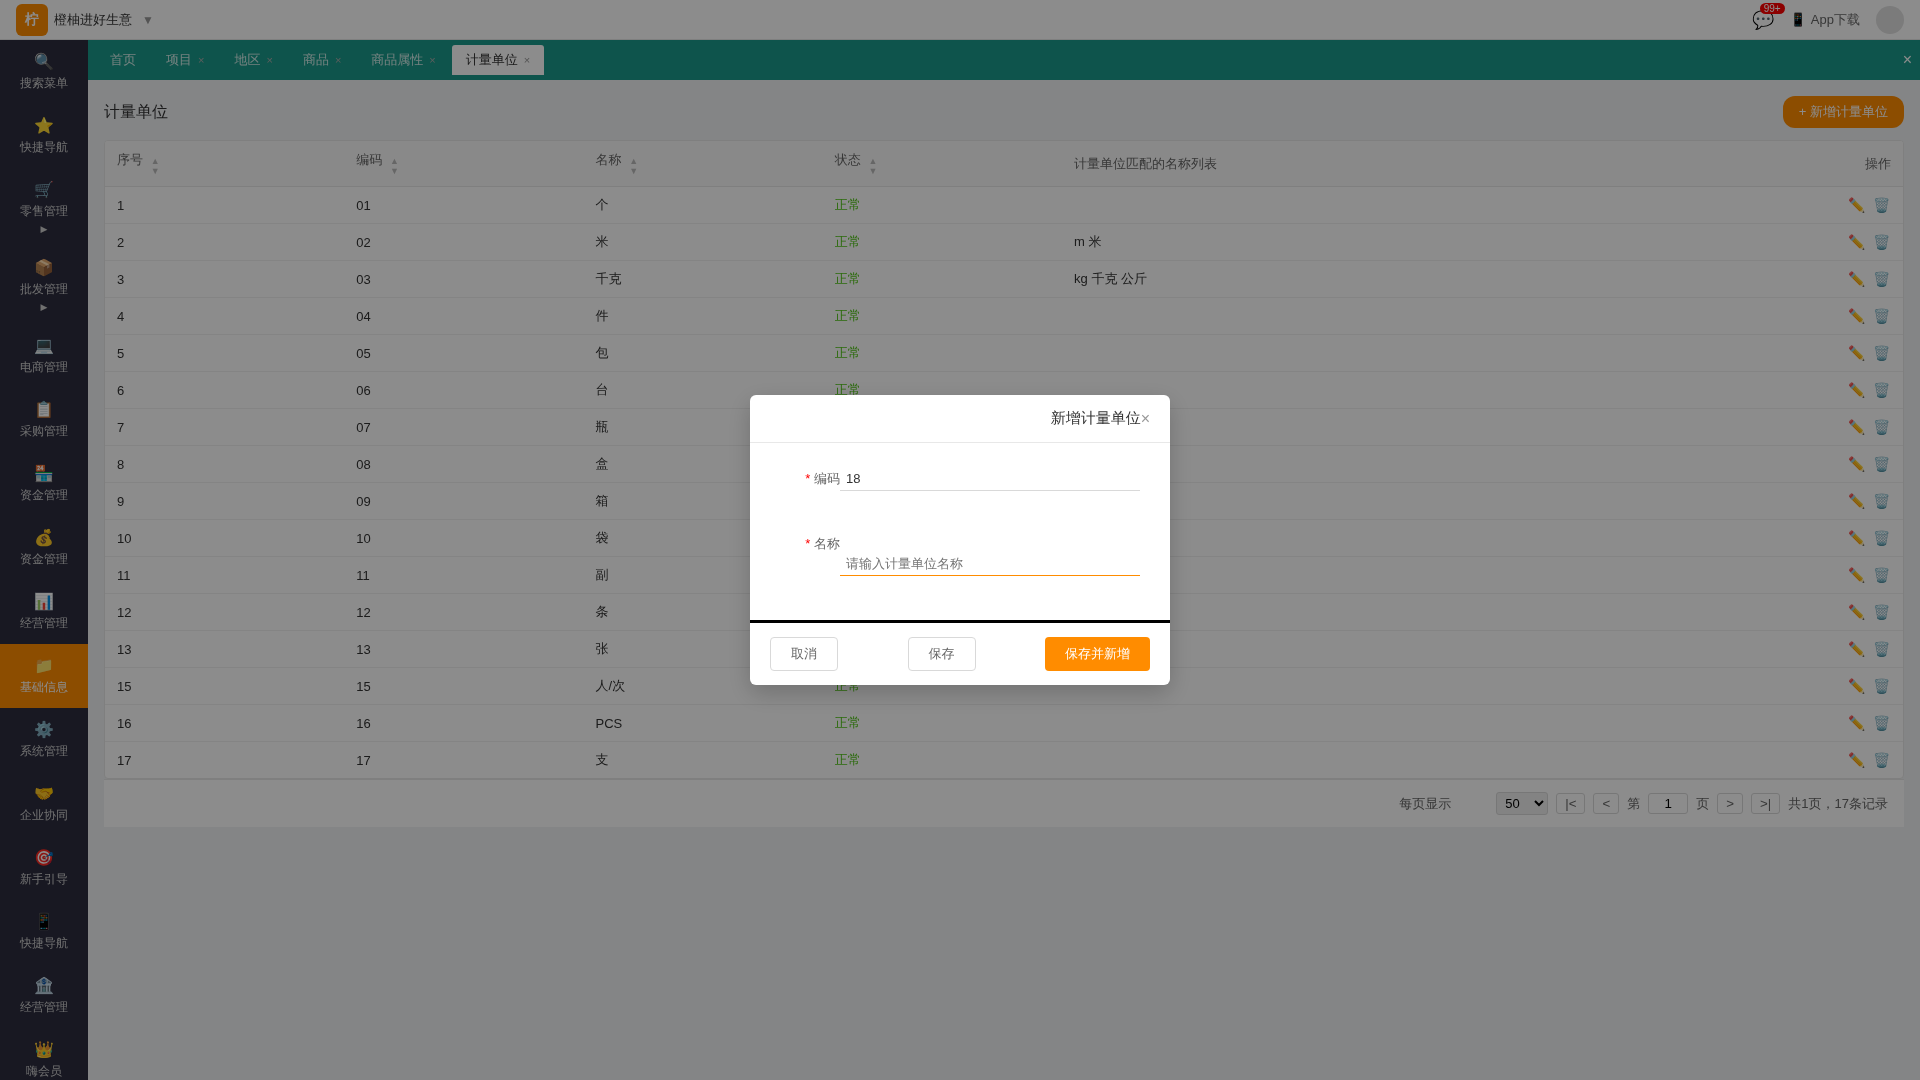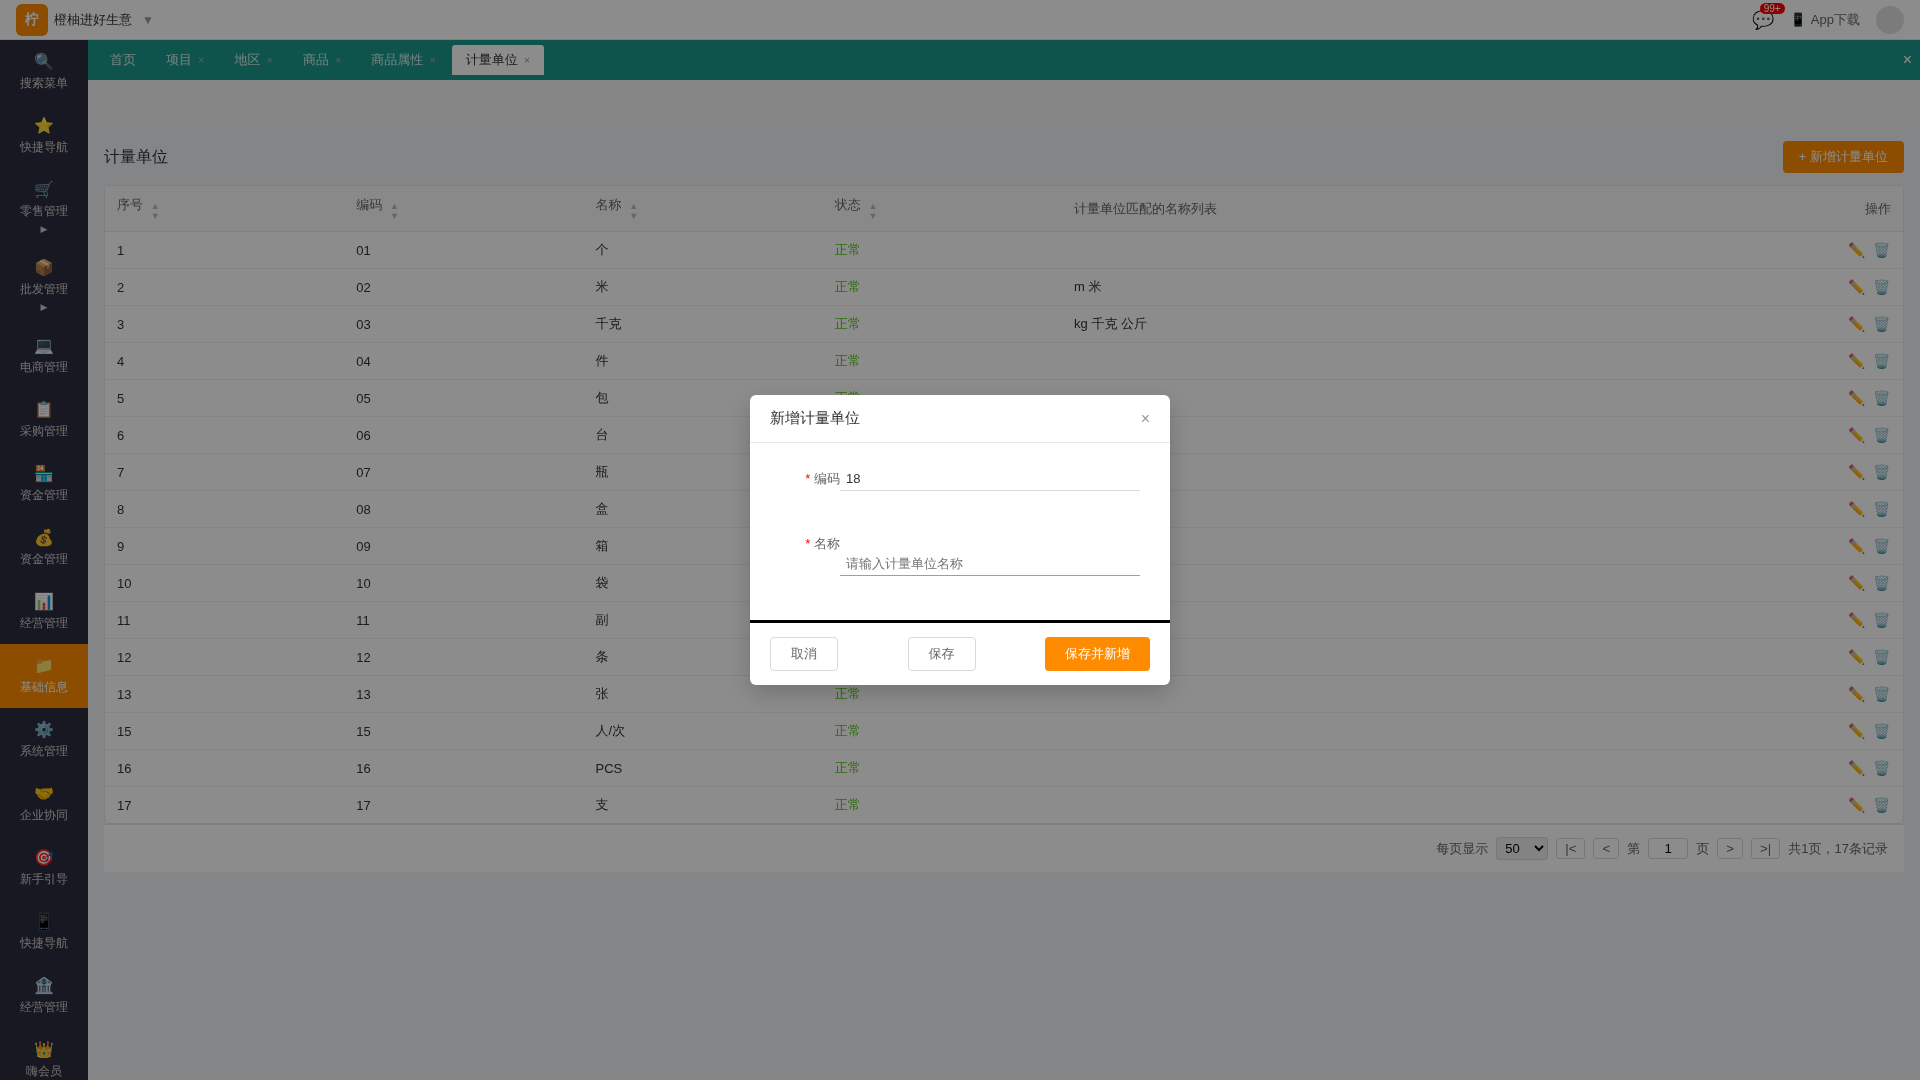--- a/index.html
+++ b/index.html
@@ -49,21 +49,21 @@
       display: flex;
       flex-direction: column;
       align-items: center;
       gap: 4px;
       transition: background 0.2s;
     }
     .sidebar-item.active { background: #ff8c00; color: white; }
     .sidebar-item .icon { font-size: 16px; }
 
     
-    .content-area { flex: 1; display: flex; flex-direction: column; overflow: hidden; gap: 45px; }
+    .content-area { flex: 1; display: flex; flex-direction: column; overflow: hidden; }
 
     
     .tab-bar {
       height: 40px;
       background: #1a9a8a;
       display: flex;
       align-items: center;
       padding: 0 8px;
       gap: 2px;
       flex-shrink: 0;
@@ -93,21 +93,21 @@
       align-items: center;
       justify-content: space-between;
       margin-bottom: 12px;
     }
     .page-title { font-size: 16px; font-weight: 500; color: #333; }
     .add-btn {
       background: #ff8c00;
       color: white;
       border: none;
       padding: 7px 16px;
-      border-radius: 4px;
+      border-radius: 12px;
       font-size: 13px;
       cursor: pointer;
       text-align: center;
     }
 
     
     .data-table { width: 100%; background: white; border-radius: 4px; overflow: hidden; border: 1px solid #e8e8e8; }
     .data-table table { width: 100%; border-collapse: collapse; font-size: 13px; }
     .data-table th {
       background: #fafafa;
@@ -130,21 +130,21 @@
       display: flex;
       align-items: center;
       justify-content: flex-end;
       padding: 12px 16px;
       background: white;
       border-top: 1px solid #e8e8e8;
       font-size: 13px;
       color: #666;
       gap: 8px;
     }
-    .pagination select { border: 1px solid #d9d9d9; padding: 2px 4px; border-radius: 3px; font-size: 13px; }
+    .pagination select { border: 1px solid #d9d9d9; padding: 2px 4px; border-radius: 3px; font-size: 13px; margin-left: 37px; }
     .page-nav-btn { padding: 2px 8px; border: 1px solid #d9d9d9; border-radius: 3px; background: white; cursor: pointer; color: #666; }
     .page-input { width: 40px; text-align: center; border: 1px solid #d9d9d9; padding: 2px 4px; border-radius: 3px; }
 
     
     .modal-overlay {
       position: fixed;
       top: 0; left: 0; right: 0; bottom: 0;
       background: rgba(0,0,0,0.45);
       display: flex;
       align-items: center;
@@ -156,21 +156,21 @@
       border-radius: 6px;
       width: 420px;
       box-shadow: 0 8px 24px rgba(0,0,0,0.2);
       overflow: hidden;
     }
     .modal-header {
       padding: 14px 20px;
       border-bottom: 1px solid #e8e8e8;
       display: flex;
       align-items: center;
-      justify-content: space-between;
+      justify-content: flex-end;
     }
     .modal-title { font-size: 15px; font-weight: 500; color: #333; }
     .modal-close { color: #999; font-size: 16px; cursor: pointer; }
     .modal-body { padding: 24px 30px; }
     .form-row { display: flex; align-items: center; margin-bottom: 20px; }
     .form-label { width: 60px; text-align: right; font-size: 13px; color: #666; flex-shrink: 0; }
     .form-label.required::before { content: "* "; color: red; }
     .form-input {
       flex: 1;
       border: none;

